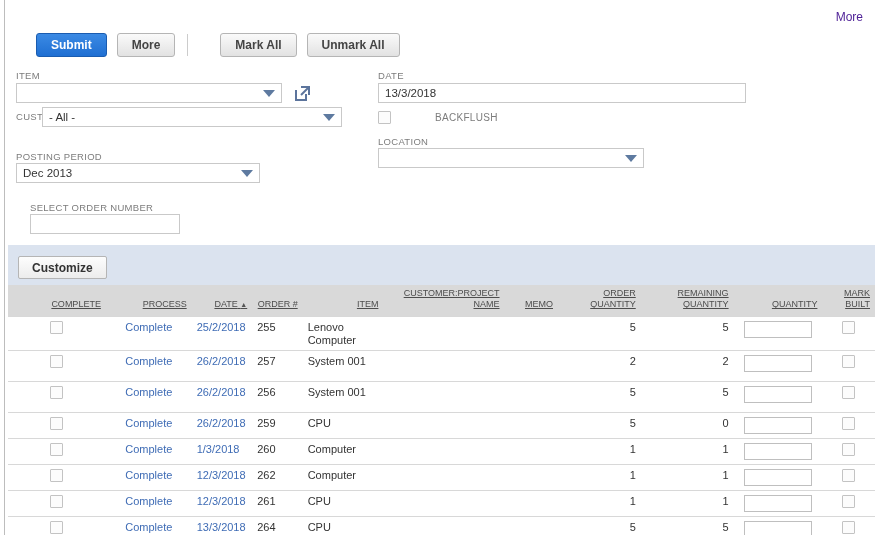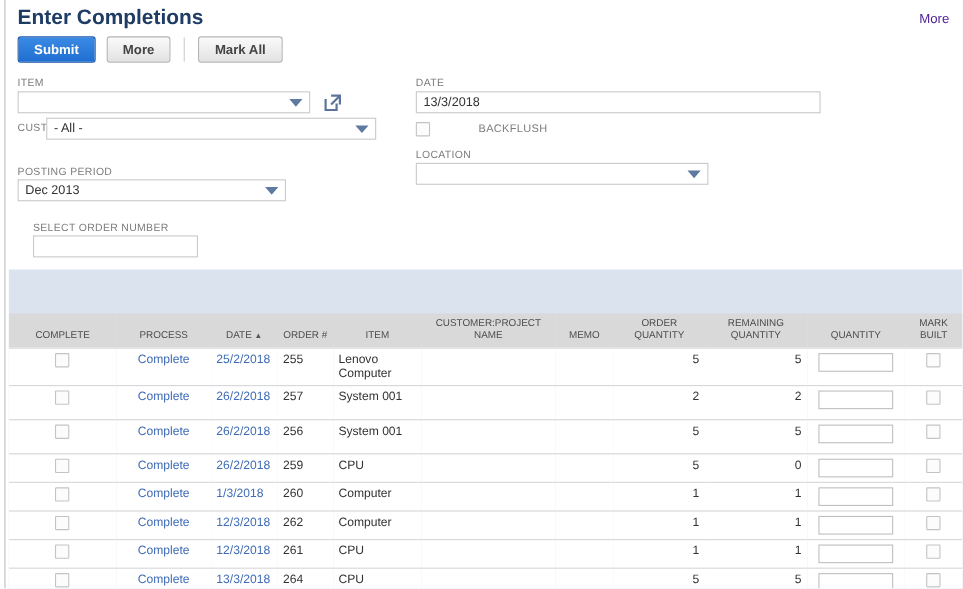--- a/index.html
+++ b/index.html
@@ -9,21 +9,21 @@
   .left-edge { position:absolute; left:4px; top:0; width:1px; height:535px; background:#bdbdbd; }
 
   
   .page-title { position:absolute; left:16px; top:6px; font-size:19px; font-weight:bold; color:#1e3c64; }
   .more-link { position:absolute; right:12px; top:10px; font-size:12px; color:#4c1d95; cursor:pointer; }
 
   
   .btn-row { position:absolute; left:16px; top:33px; height:24px; display:flex; align-items:center; }
   .btn { height:24px; padding:0 14px; font-size:12px; font-weight:bold; color:#444;
     background:linear-gradient(#fafafa,#e2e2e2); border:1px solid #b5b5b5; border-radius:3px;
-    display:flex; align-items:center; cursor:pointer; }
+    display:flex; align-items:center; cursor:pointer;margin-left:20px; }
   .btn.primary { color:#fff; background:linear-gradient(#3b8ae4,#1f6fd2); border-color:#1a5cb0; }
   .btn + .btn { margin-left:10px; }
   .btn-sep { width:1px; height:22px; background:#ccc; margin:0 12px; }
 
   
   .field-label { position:absolute; font-size:9.5px; color:#7c7c7c; letter-spacing:.3px; }
   .field { position:absolute; height:20px; border:1px solid #c9c9c9; background:#fff;
     font-size:11.5px; color:#333; display:flex; align-items:center; padding:0 6px; }
   .select-field { justify-content:space-between; cursor:pointer; }
   .dd-arrow { width:0; height:0; border-left:6px solid transparent; border-right:6px solid transparent;
@@ -37,21 +37,21 @@
   .backflush-row .field-label { position:static; margin-left:7px; font-size:10px;padding-left:37px; }
 
   
   .table-panel { position:absolute; left:8px; top:245px; width:867px; height:290px;
     background:#dbe3ef; overflow:hidden; }
   .customize-btn { position:absolute; left:10px; top:11px; height:23px; padding:0 13px;
     font-size:12px; font-weight:bold; color:#333; background:linear-gradient(#fdfdfd,#ececec);
     border:1px solid #b5b5b5; border-radius:2px; display:flex; align-items:center; cursor:pointer; }
   table.grid { position:absolute; left:0; top:40px; width:867px; border-collapse:collapse; table-layout:fixed; }
   table.grid th { background:#d9d9d9; font-size:9px; font-weight:normal; color:#4d4d4d;
-    vertical-align:bottom; padding:3px 5px 5px 5px; line-height:1.25; text-align:center; }
+    vertical-align:bottom; padding:3px 5px 5px 5px; line-height:1.25; text-align:right;text-decoration:underline; }
   table.grid td { background:#fff; font-size:11px; color:#333; vertical-align:top;
     padding:4px 5px 2px 5px; border-top:1px solid #d8d8d8; line-height:1.25; }
   col.c-complete {width:97px;} col.c-process {width:85px;} col.c-date {width:60px;}
   col.c-order {width:50px;} col.c-item {width:80px;} col.c-cust {width:120px;}
   col.c-memo {width:53px;} col.c-oqty {width:82px;} col.c-rqty {width:92px;}
   col.c-qty {width:88px;} col.c-mark {width:52px;}
   th.center, td.center { text-align:center; }
   th.right, td.right { text-align:right; padding-right:8px; }
   td.link-cell a { color:#3f6cb5; text-decoration:none; cursor:pointer; }
   .sort-arrow { font-size:7px; color:#555; }
@@ -61,28 +61,28 @@
 
   
   .callout-wrap { position:absolute; left:260px; top:205px; width:235px; height:105px; pointer-events:none; }
 </style>
 </head>
 <body>
 
 <div class="frame">
   <div class="left-edge"></div>
 
-  <div class="page-title">Enter Completions</div>
   <div class="more-link">More</div>
 
   <div class="btn-row">
     <div class="btn primary">Submit</div>
     <div class="btn">More</div>
     <div class="btn-sep"></div>
     <div class="btn">Mark All</div>
+    <div class="btn">Unmark All</div>
   </div>
 
   <div class="field-label" style="left:16px; top:70px;">ITEM</div>
   <div class="field select-field" style="left:16px; top:83px; width:266px;">
     <span></span>
     <span class="dd-arrow"></span>
   </div>
   <span class="open-icon">
     <svg width="17" height="17" viewBox="0 0 17 17">
       <path d="M2 5 L2 15 L12 15 L12 9" fill="none" stroke="#5c749c" stroke-width="2"></path>
@@ -114,20 +114,21 @@
     <span class="field-label">BACKFLUSH</span>
   </div>
 
   <div class="field-label" style="left:378px; top:136px;">LOCATION</div>
   <div class="field select-field" style="left:378px; top:148px; width:266px;">
     <span></span>
     <span class="dd-arrow"></span>
   </div>
 
   <div class="table-panel">
+    <div class="customize-btn">Customize</div>
     <table class="grid">
       <colgroup>
         <col class="c-complete">
           <col class="c-process">
           <col class="c-date">
           <col class="c-order">
         <col class="c-item">
           <col class="c-cust">
           <col class="c-memo">
           <col class="c-oqty">

